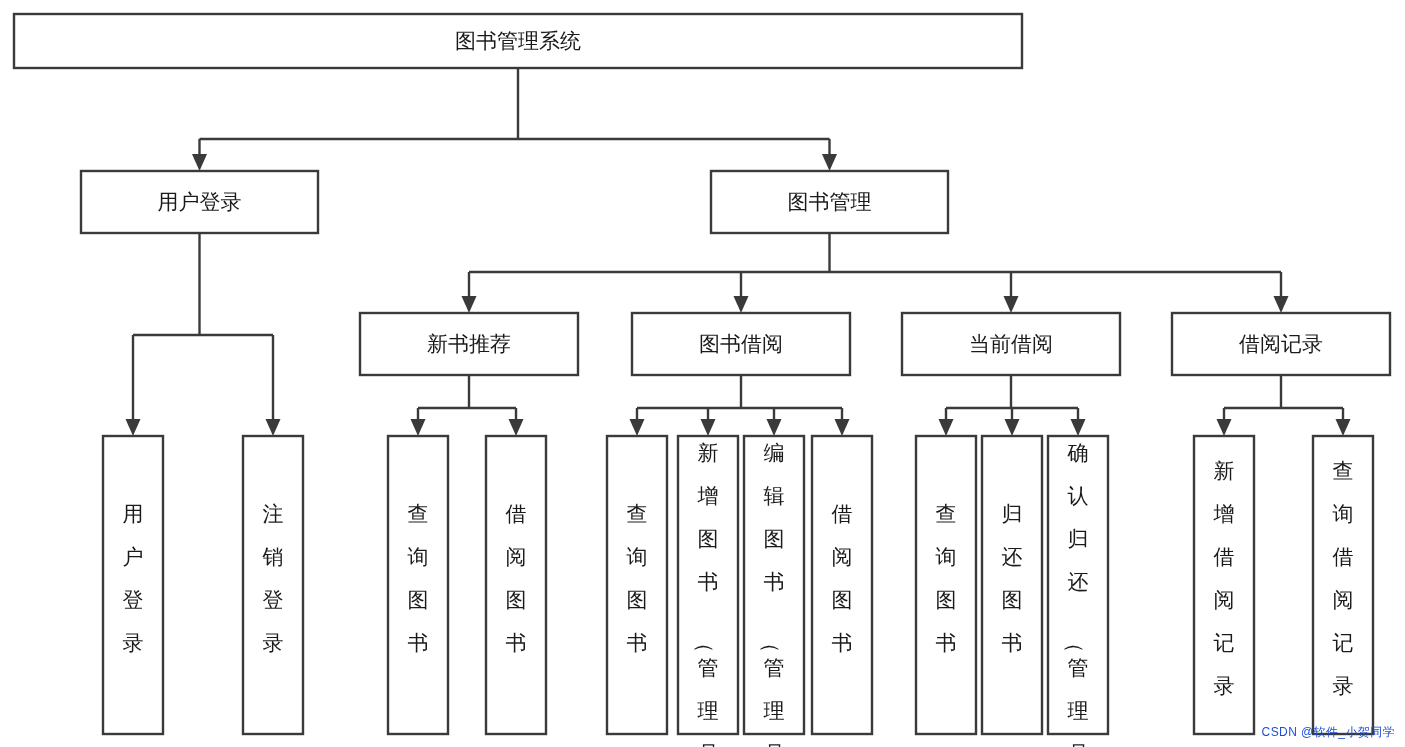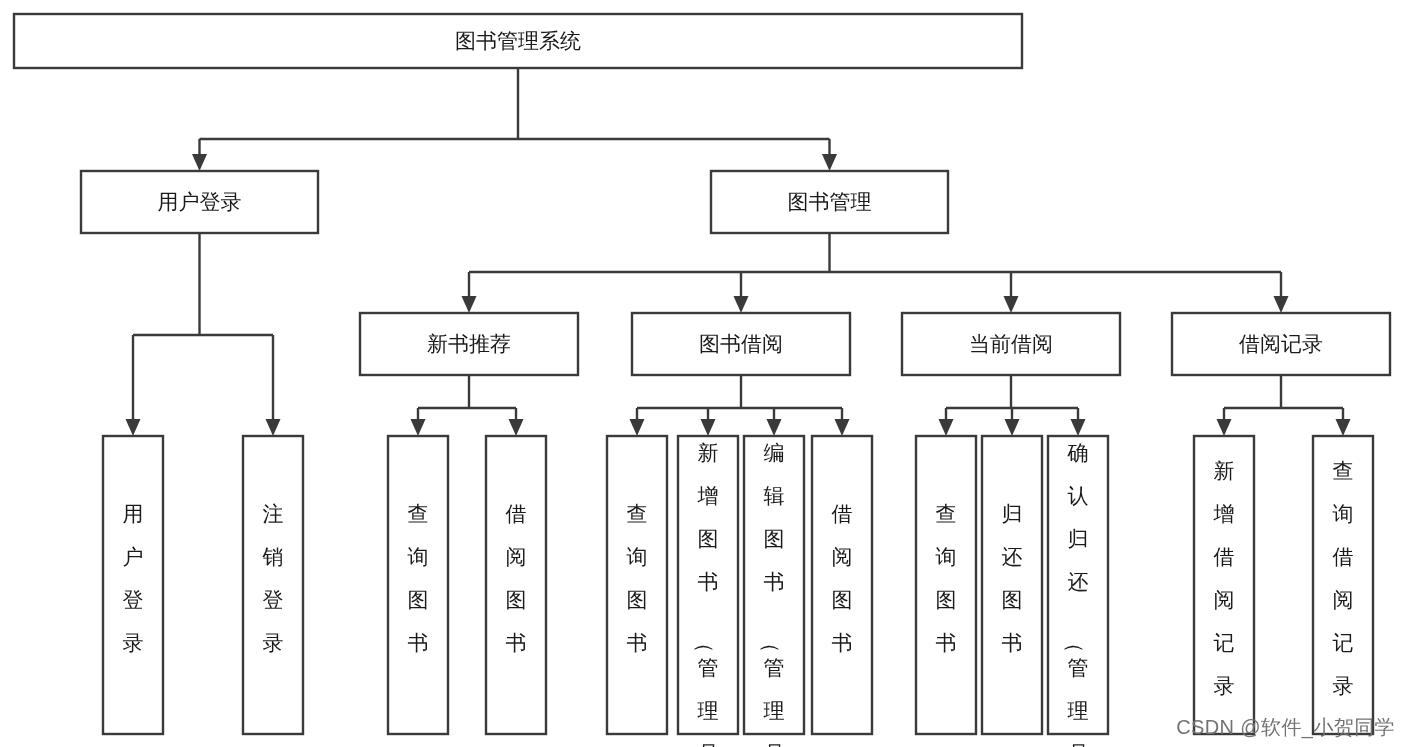--- a/index.html
+++ b/index.html
@@ -53,22 +53,22 @@
     stroke-linecap: butt;
   }
   .arrow-head {
     fill: #3a3a3a;
     stroke: none;
   }
   .watermark-text {
     position: absolute;
     right: 10px;
     bottom: 6px;
-    color: #737373;
-    font-size: 20px;
+    color: #1d4ed8;
+    font-size: 12px;
     font-family: "Liberation Sans", "DejaVu Sans", sans-serif;
     letter-spacing: 0.4px;
     white-space: nowrap;
     user-select: none;
   }
 </style>
 </head>
 <body>
 
 <div id="diagram-root">

